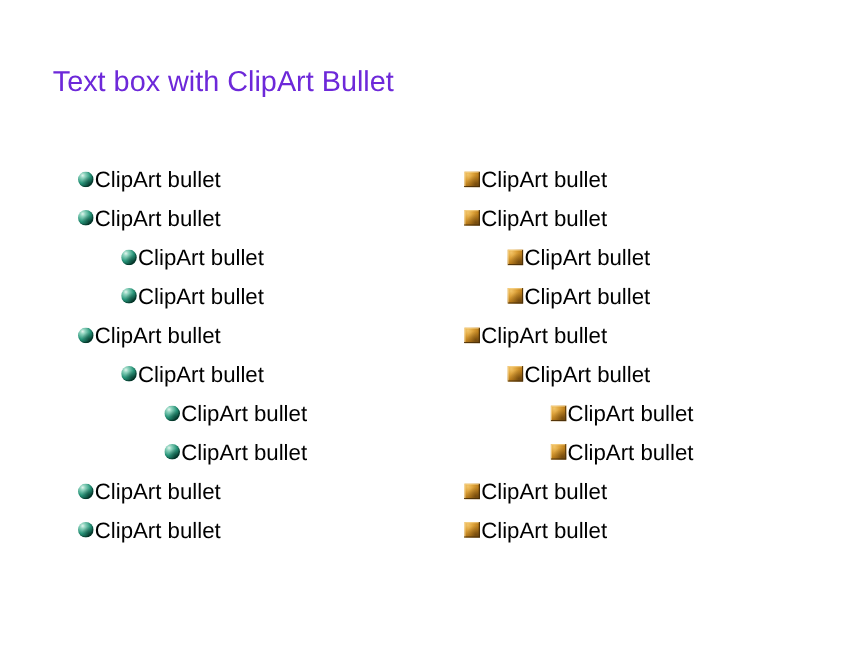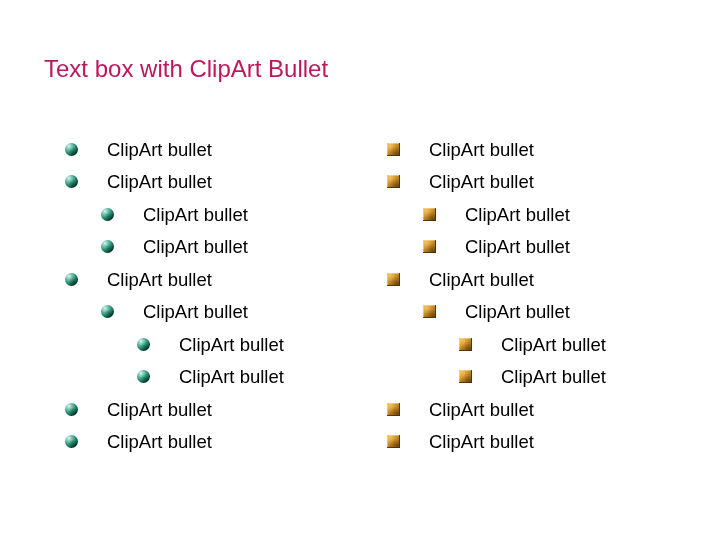--- a/index.html
+++ b/index.html
@@ -18,34 +18,33 @@
   }
   .title {
     position: absolute;
     left: 44px;
     top: 55px;
     margin: 0;
     font-size: 24px;
     font-weight: 400;
     line-height: 28px;
     white-space: nowrap;
-    color: #be185d;
+    color: #6d28d9;
   }
   .column {
     position: absolute;
     top: 133.75px;
   }
   .column-left  { left: 65px;  }
   .column-right { left: 387px; }
   .row {
     display: flex;
     align-items: center;
     height: 32.5px;
     white-space: nowrap;
-    gap: 28px;
   }
   .row.level-2 { padding-left: 36px; }
   .row.level-3 { padding-left: 72px; }
   .item-text {
     font-size: 18.5px;
     line-height: 1;
     margin-left: 1px;
   }
   .bullet {
     flex: 0 0 13px;

